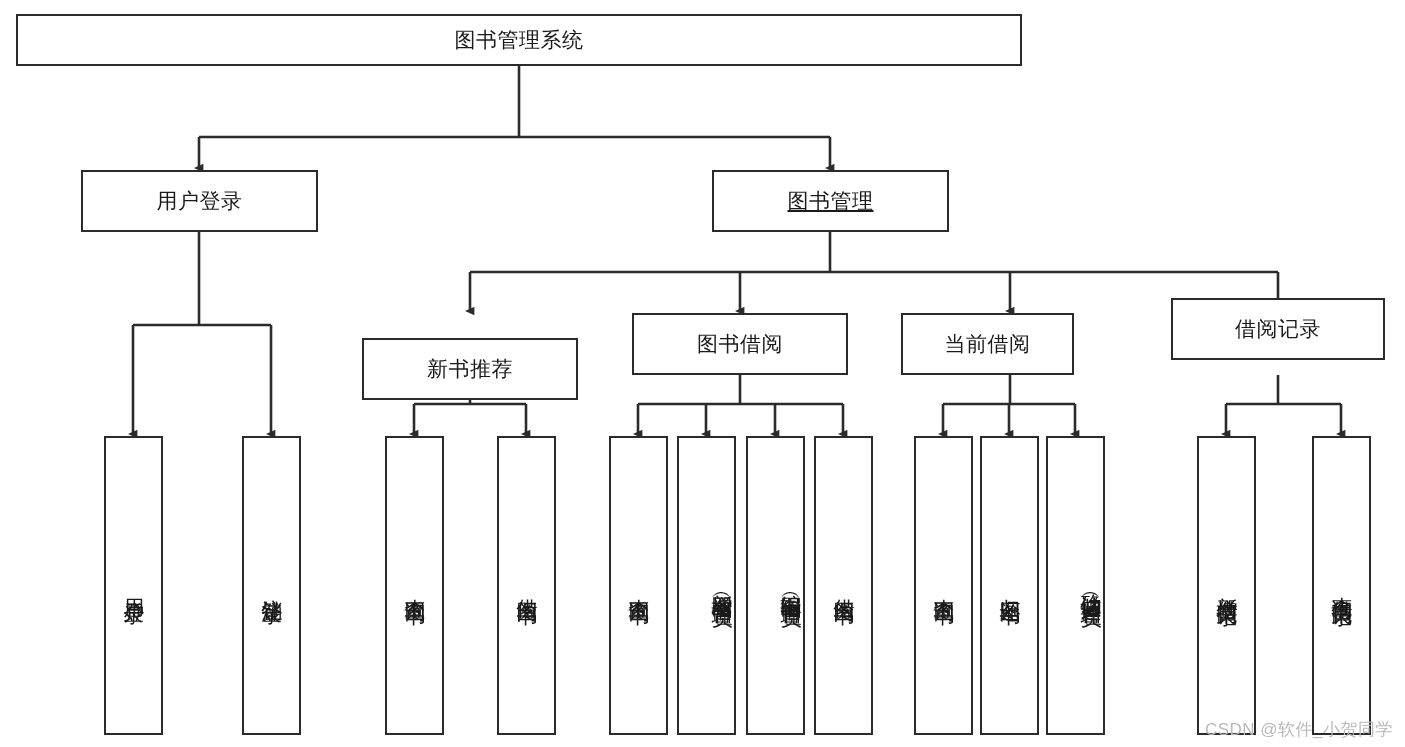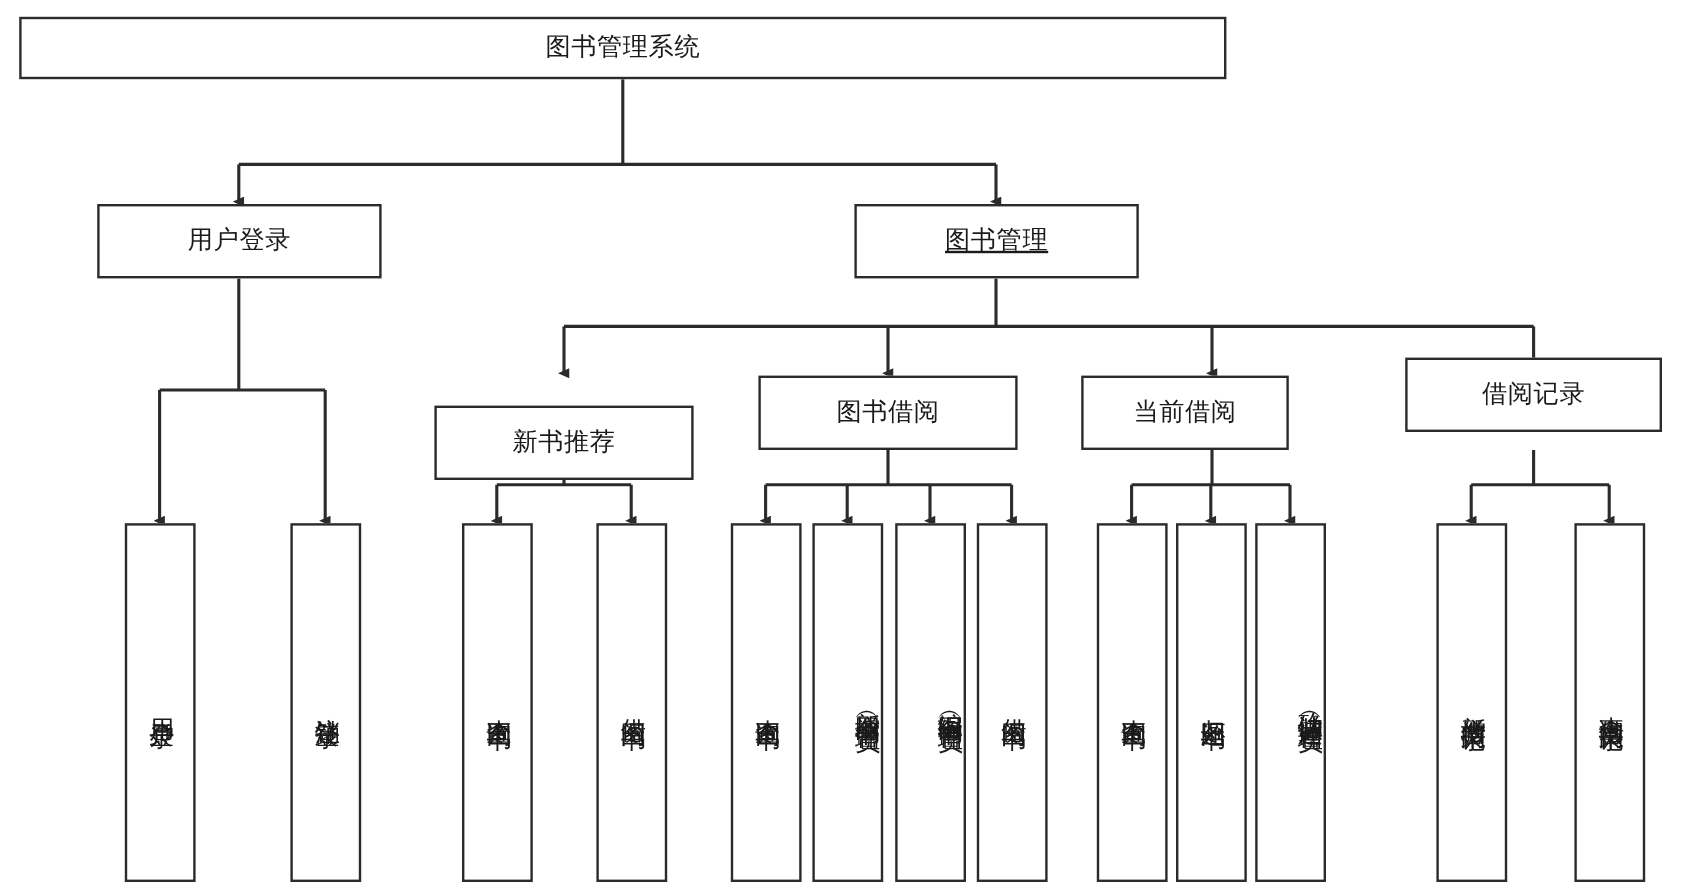--- a/index.html
+++ b/index.html
@@ -201,14 +201,15 @@
   </div>
 
   <div class="node vert" style="left:1197px; top:436px; width:59px; height:299px;">
     <span class="node-label">新增借阅记录</span>
   </div>
 
   <div class="node vert" style="left:1312px; top:436px; width:59px; height:299px;">
     <span class="node-label">查询借阅记录</span>
   </div>
 
+  <div id="watermark">CSDN @软件_小贺同学</div>
 
 </div>
 
 </body></html>

